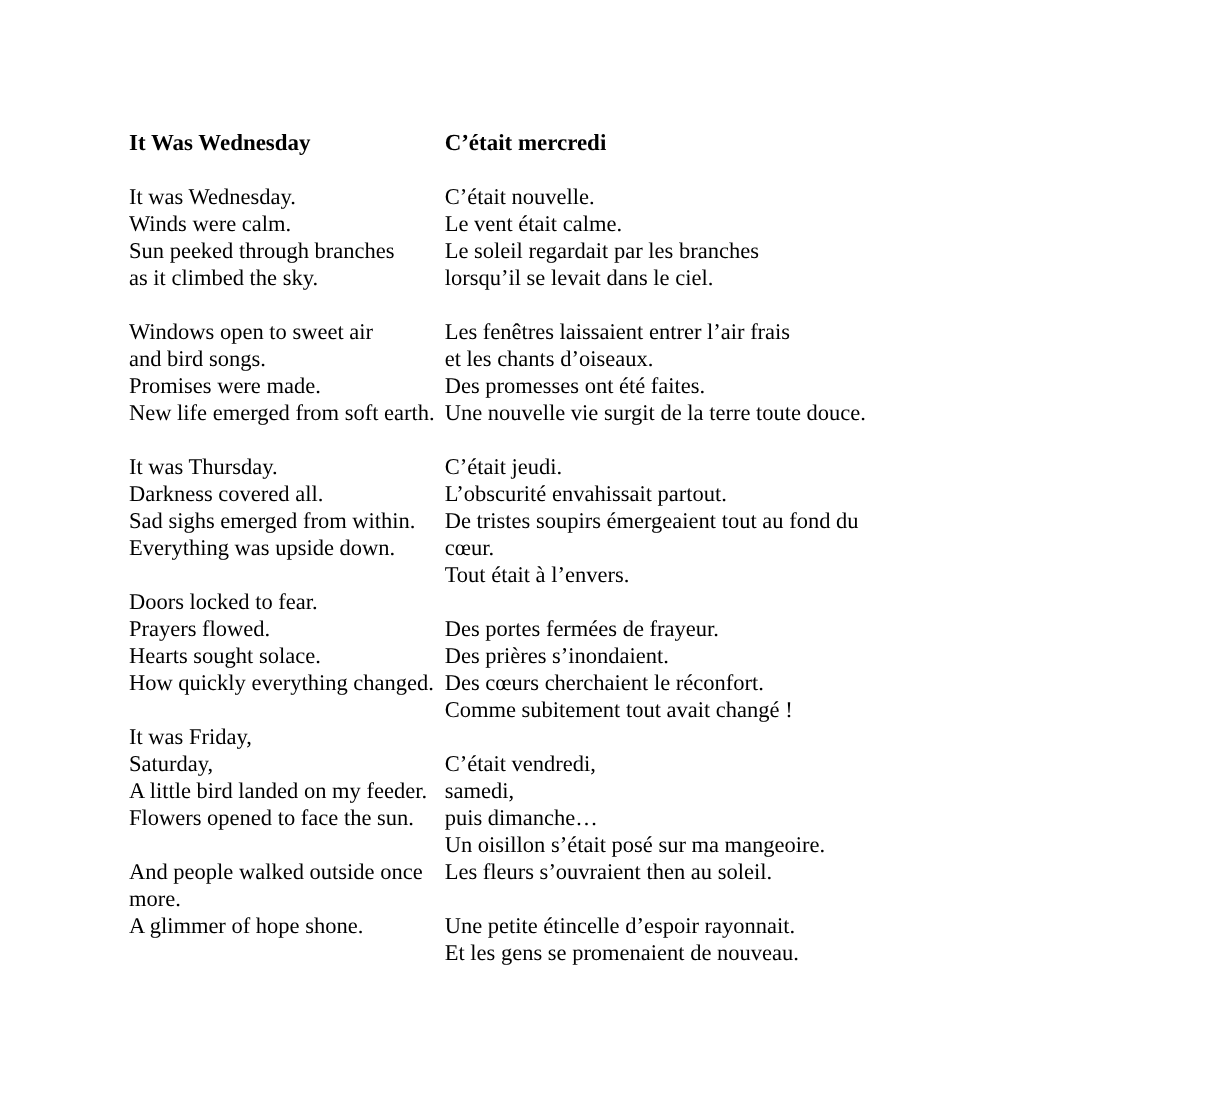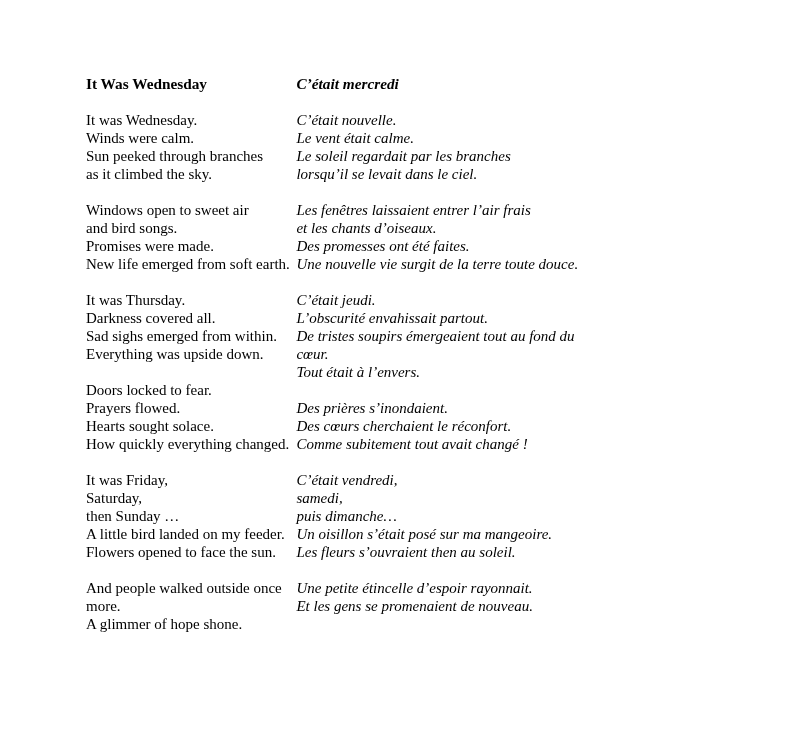--- a/index.html
+++ b/index.html
@@ -17,38 +17,37 @@
   }
   .page {
     position: relative;
     width: 805px;
     height: 731px;
     background: #ffffff;
   }
   .columns {
     position: absolute;
     left: 0;
-    top: 0;
+    top: 12px;
     width: 664px;
     display: flex;
     align-items: flex-start;
   }
   .column {
     box-sizing: border-box;
   }
   .column-en {
     width: 315px;
     padding-left: 86px;
     padding-top: 75px;
   }
   .column-fr {
     width: 400px;
     padding-left: 0px;
     padding-top: 75px;
-    font-style: italic;
   }
   .poem-title {
     font-size: 15.3px;
     font-weight: bold;
     line-height: 18px;
     margin: 0;
     white-space: pre;
   }
   .stanza {
     margin: 0;
@@ -105,21 +104,20 @@
       <div class="stanza">
         <div class="line">Doors locked to fear.</div>
         <div class="line">Prayers flowed.</div>
         <div class="line">Hearts sought solace.</div>
         <div class="line">How quickly everything changed.</div>
       </div>
       <div class="spacer">&nbsp;</div>
       <div class="stanza">
         <div class="line">It was Friday,</div>
         <div class="line">Saturday,</div>
-        <div class="line">then Sunday …</div>
         <div class="line">A little bird landed on my feeder.</div>
         <div class="line">Flowers opened to face the sun.</div>
       </div>
       <div class="spacer">&nbsp;</div>
       <div class="stanza">
         <div class="line">And people walked outside once more.</div>
         <div class="line">A glimmer of hope shone.</div>
       </div>
     </div>
 
@@ -141,20 +139,21 @@
       </div>
       <div class="spacer">&nbsp;</div>
       <div class="stanza">
         <div class="line">C’était jeudi.</div>
         <div class="line">L’obscurité envahissait partout.</div>
         <div class="line">De tristes soupirs émergeaient tout au fond du cœur.</div>
         <div class="line">Tout était à l’envers.</div>
       </div>
       <div class="spacer">&nbsp;</div>
       <div class="stanza">
+        <div class="line">Des portes fermées de frayeur.</div>
         <div class="line">Des prières s’inondaient.</div>
         <div class="line">Des cœurs cherchaient le réconfort.</div>
         <div class="line">Comme subitement tout avait changé !</div>
       </div>
       <div class="spacer">&nbsp;</div>
       <div class="stanza">
         <div class="line">C’était vendredi,</div>
         <div class="line">samedi,</div>
         <div class="line">puis dimanche…</div>
         <div class="line">Un oisillon s’était posé sur ma mangeoire.</div>

